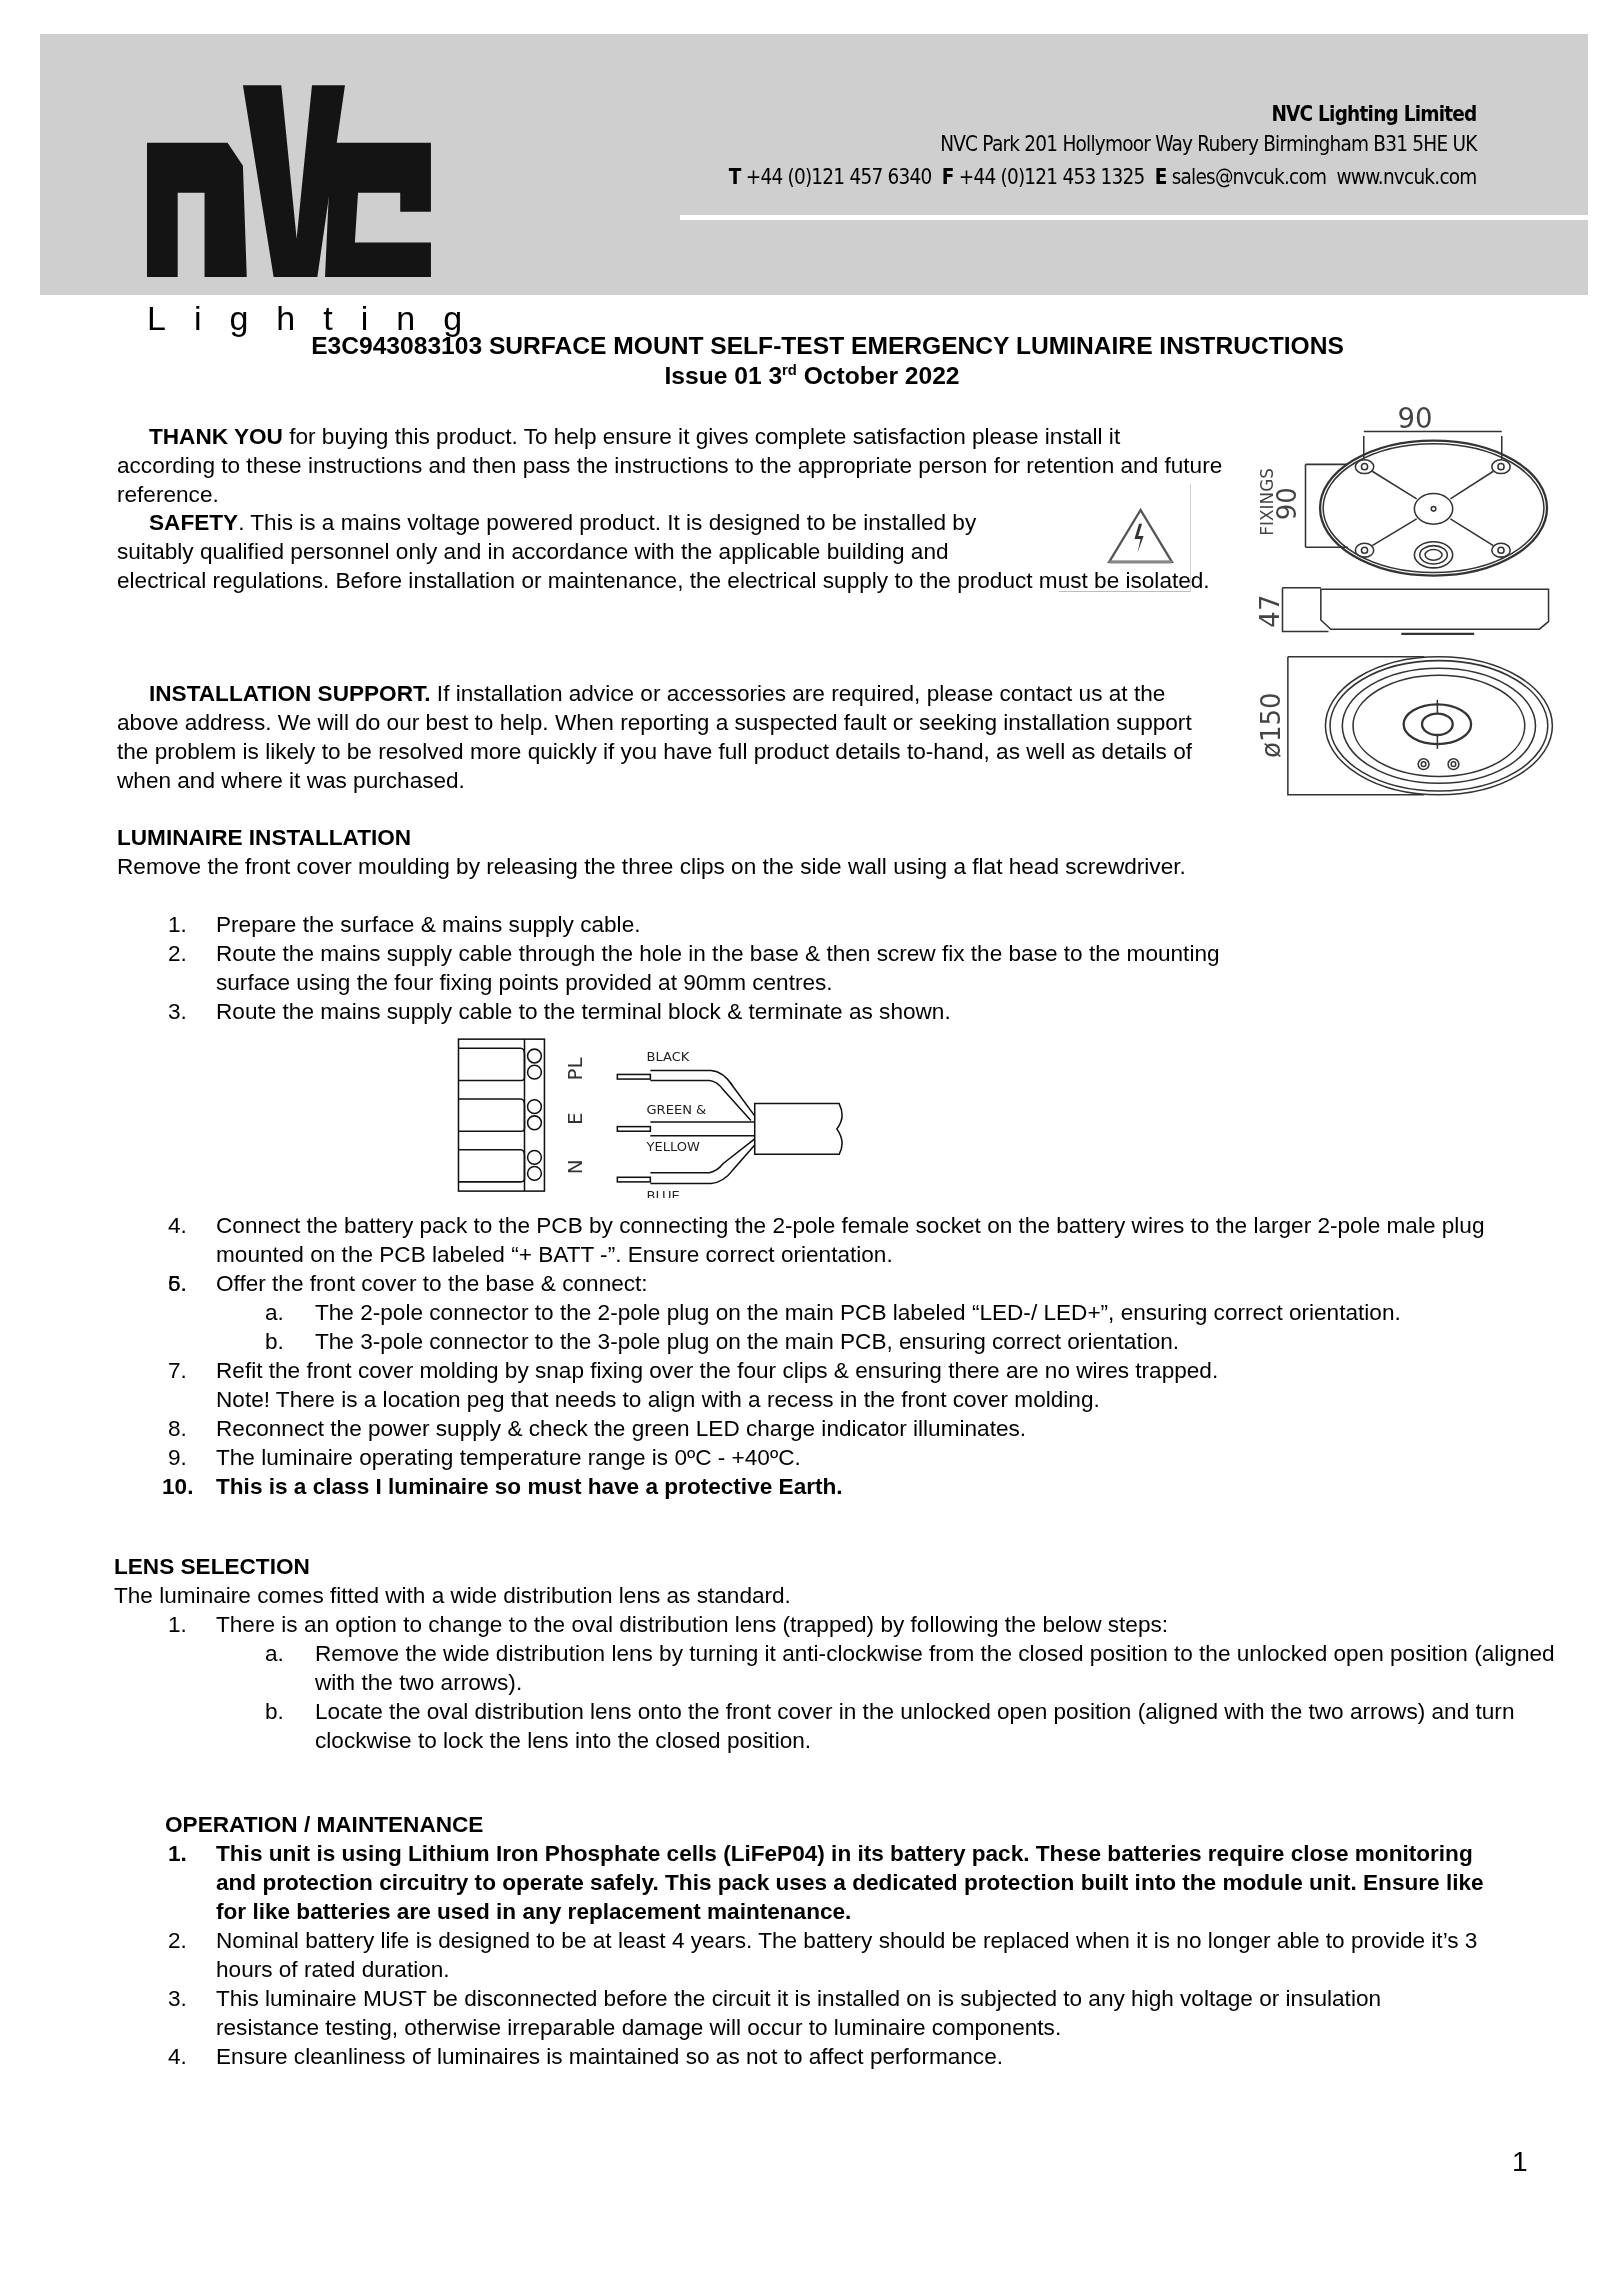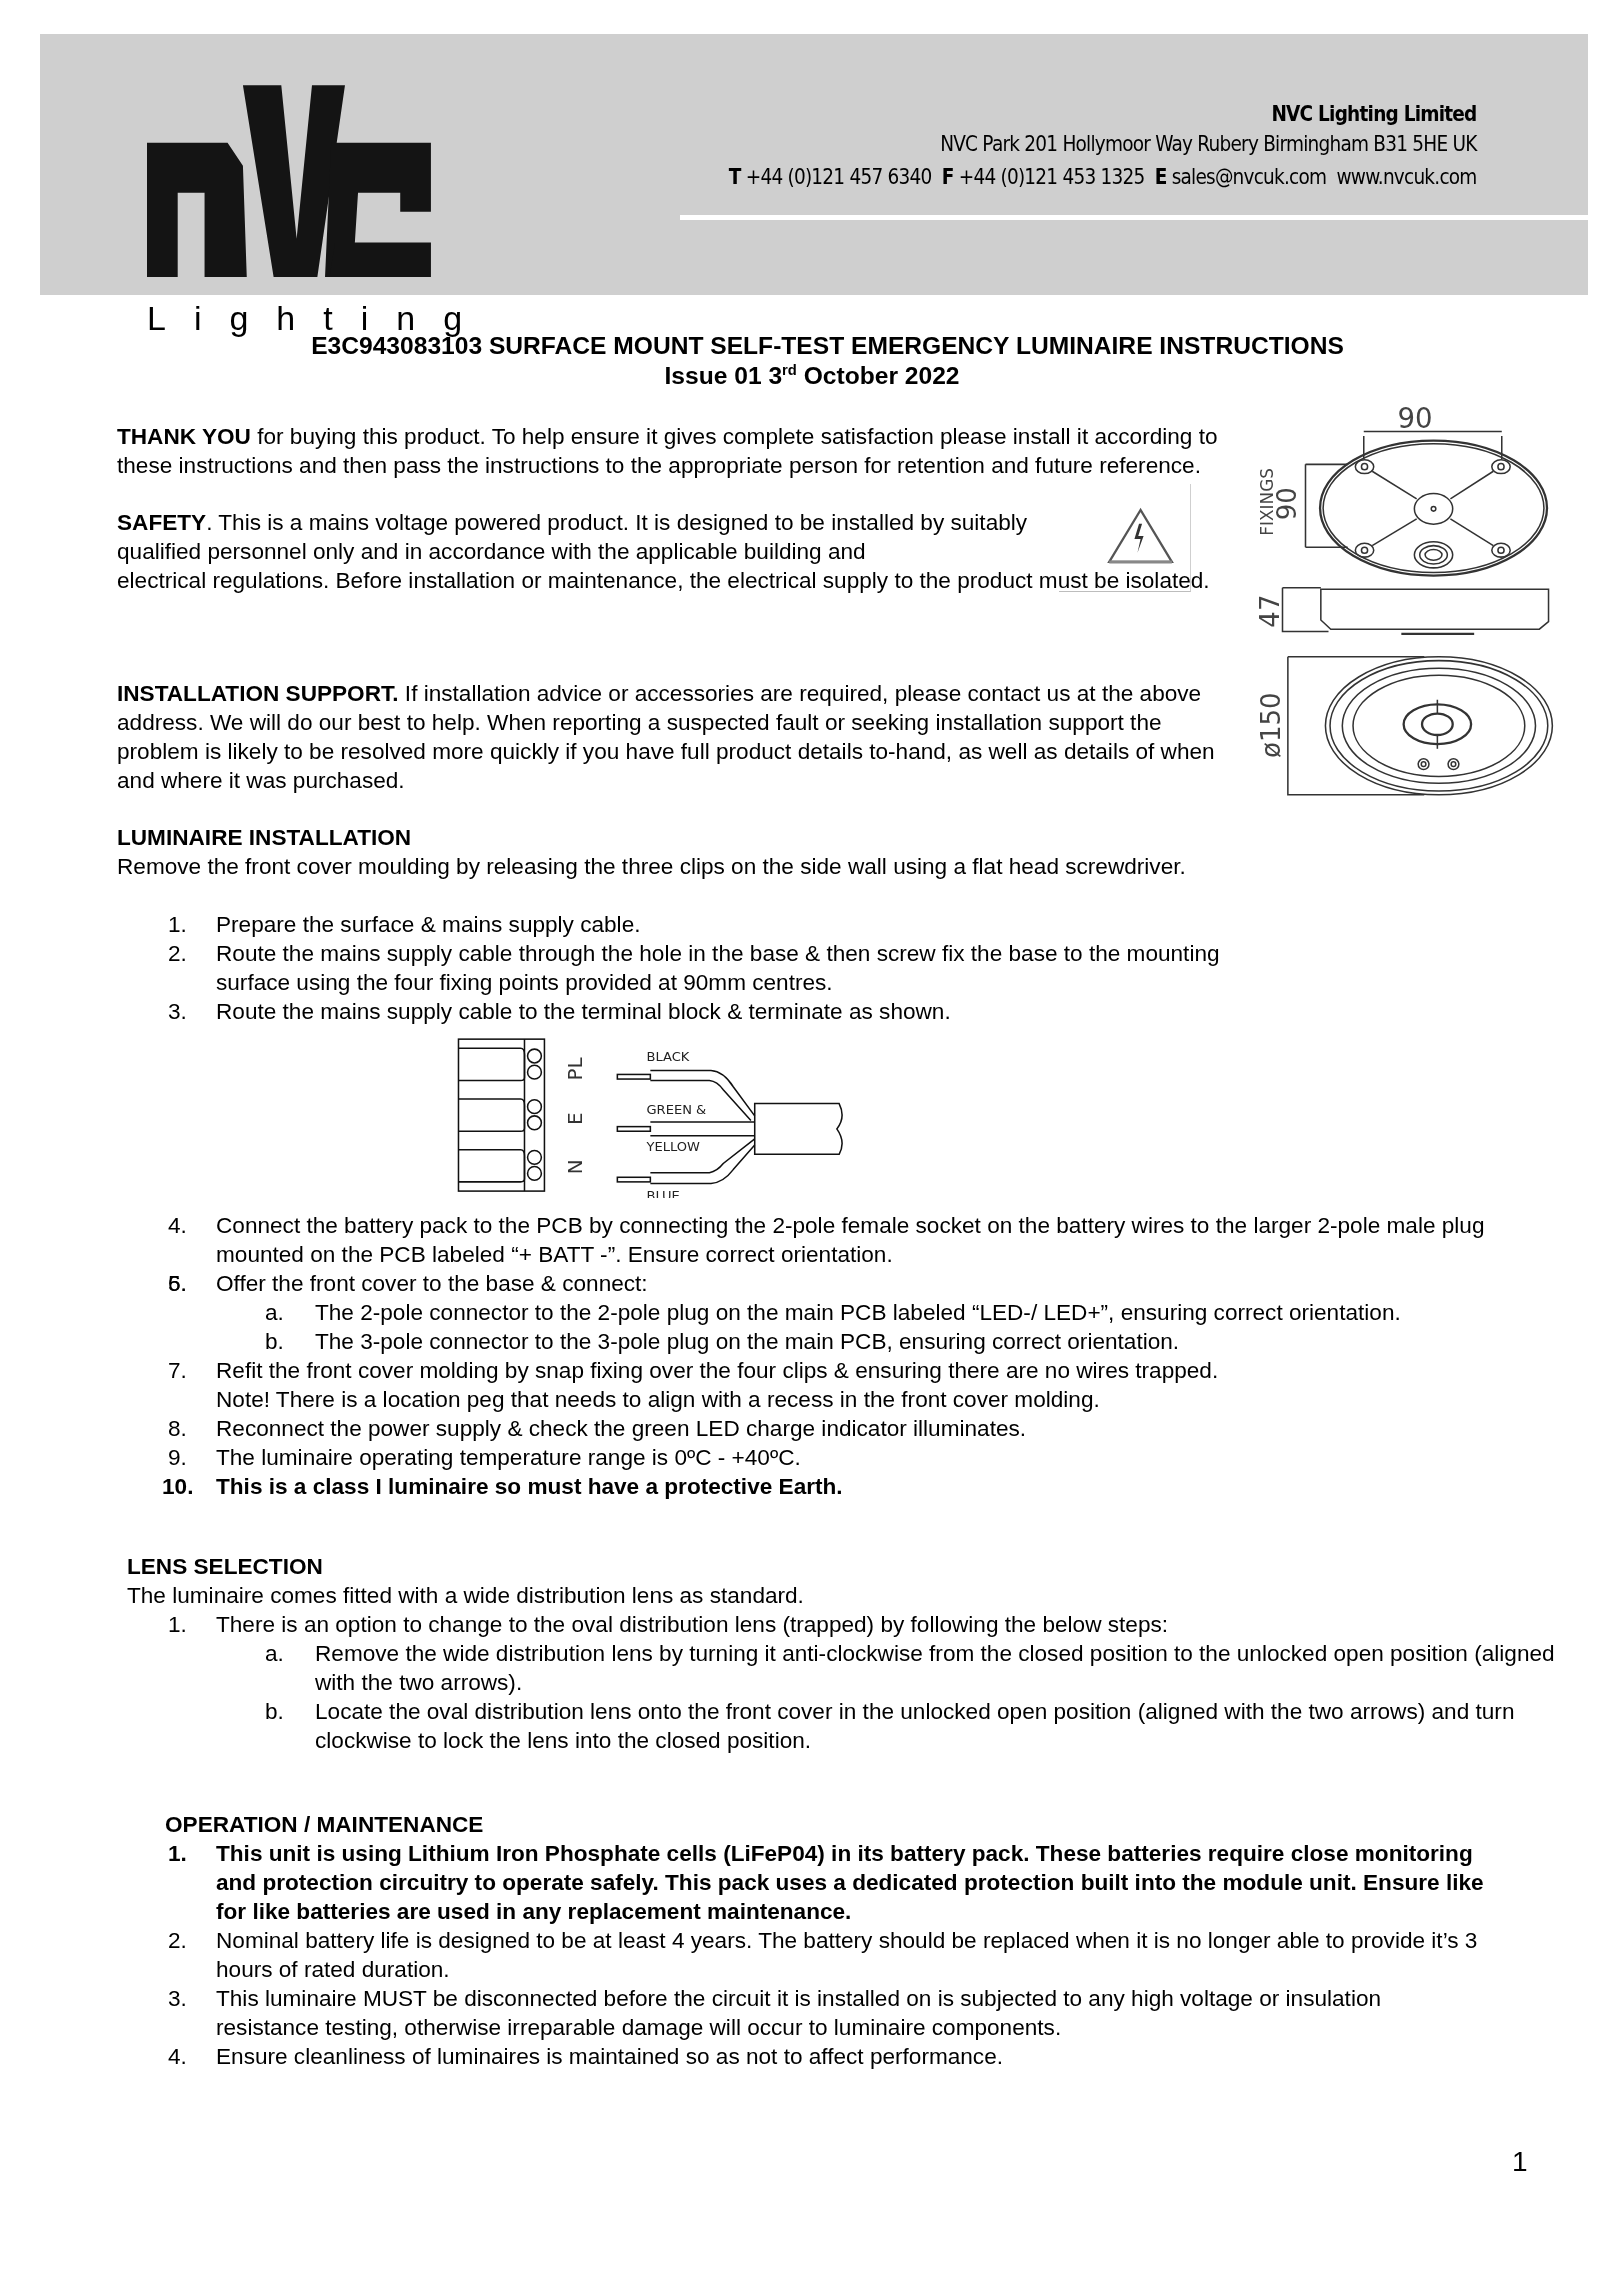--- a/index.html
+++ b/index.html
@@ -14,21 +14,21 @@
   .company .contact { font-size: 21.5px; line-height: 34px; white-space: nowrap; }
   .company .contact b { font-weight: bold; }
   .header-rule { position: absolute; left: 640px; top: 181px; width: 908px; height: 4.6px; background: #ffffff; }
 
   .title { position: absolute; left: 0; width: 1624px; text-align: center; font-weight: bold; font-size: 24.6px; }
   .title.t1 { top: 332px; padding-left: 31px; box-sizing: border-box; }
   .title.t2 { top: 362px; }
   sup { font-size: 60%; vertical-align: super; line-height: 0; }
 
   .p { position: absolute; font-size: 22.6px; line-height: 29px; }
-  .p b { font-weight: bold; }
+  .p b { font-weight: bold; margin-left: 32px; }
   .h { font-weight: bold; }
   .ol { position: absolute; font-size: 22.6px; line-height: 29px; }
   .li { position: relative; padding-left: 99px; }
   .li .num { position: absolute; left: 51px; }
   .sub { position: relative; padding-left: 198px; }
   .sub .num { position: absolute; left: 148px; }
   .bold { font-weight: bold; }
 
   .warn { position: absolute; left: 1059px; top: 484px; width: 131px; height: 107px;
           border-right: 1.5px solid #cfcfcf; border-bottom: 1.5px solid #bdbdbd; }
@@ -141,21 +141,21 @@
   <div class="li"><span class="num">5.</span></div>
   <div class="li"><span class="num">6.</span><span>Offer the front cover to the base &amp; connect:</span></div>
   <div class="sub"><span class="num">a.</span><span>The 2-pole connector to the 2-pole plug on the main PCB labeled “LED-/ LED+”, ensuring correct orientation.</span></div>
   <div class="sub"><span class="num">b.</span><span>The 3-pole connector to the 3-pole plug on the main PCB, ensuring correct orientation.</span></div>
   <div class="li"><span class="num">7.</span><span>Refit the front cover molding by snap fixing over the four clips &amp; ensuring there are no wires trapped.</span><br><span>Note! There is a location peg that needs to align with a recess in the front cover molding.</span></div>
   <div class="li"><span class="num">8.</span><span>Reconnect the power supply &amp; check the green LED charge indicator illuminates.</span></div>
   <div class="li"><span class="num">9.</span><span>The luminaire operating temperature range is 0ºC - +40ºC.</span></div>
   <div class="li bold"><span class="num" style="left:45px;">10.</span><span>This is a class I luminaire so must have a protective Earth.</span></div>
 </div>
 
-<div class="p" style="left:127px; top:1552px; width:1459px;">
+<div class="p" style="left:114px; top:1552px; width:1459px;">
   <div class="h">LENS SELECTION</div>
   <div>The luminaire comes fitted with a wide distribution lens as standard.</div>
 </div>
 <div class="ol" style="left:117px; top:1610px; width:1459px;">
   <div class="li"><span class="num">1.</span><span>There is an option to change to the oval distribution lens (trapped) by following the below steps:</span></div>
   <div class="sub"><span class="num">a.</span><span>Remove the wide distribution lens by turning it anti-clockwise from the closed position to the unlocked open position (aligned with the two arrows).</span></div>
   <div class="sub"><span class="num">b.</span><span>Locate the oval distribution lens onto the front cover in the unlocked open position (aligned with the two arrows) and turn clockwise to lock the lens into the closed position.</span></div>
 </div>
 
 <div class="p" style="left:117px; top:1810px; width:1459px;margin-left:48px;">

